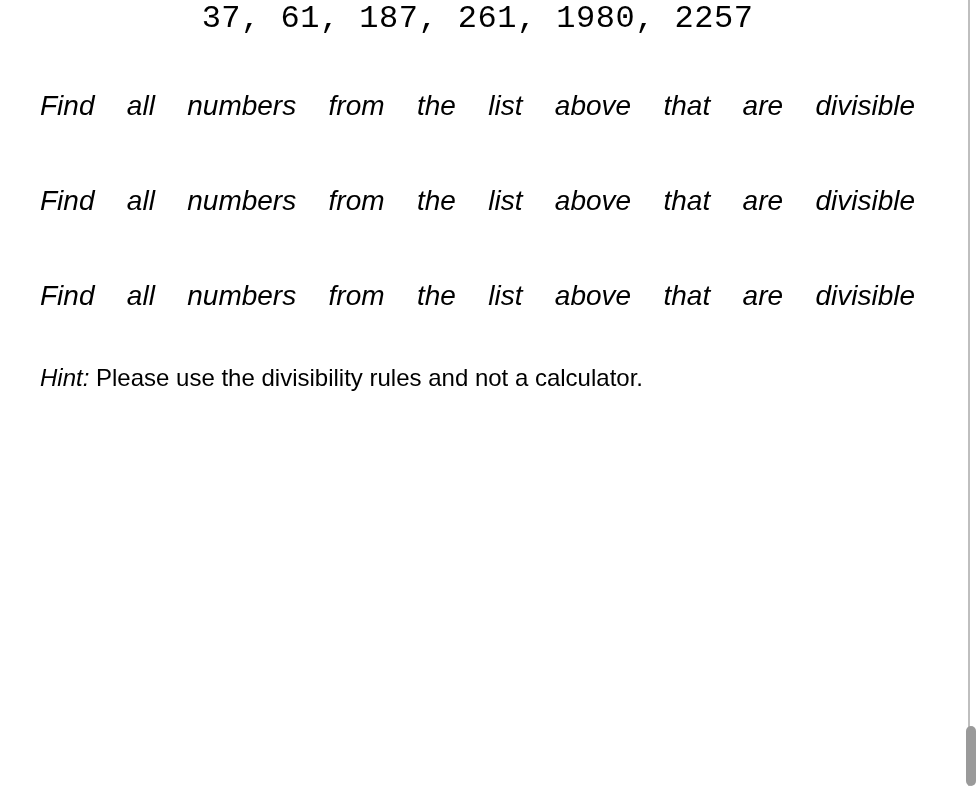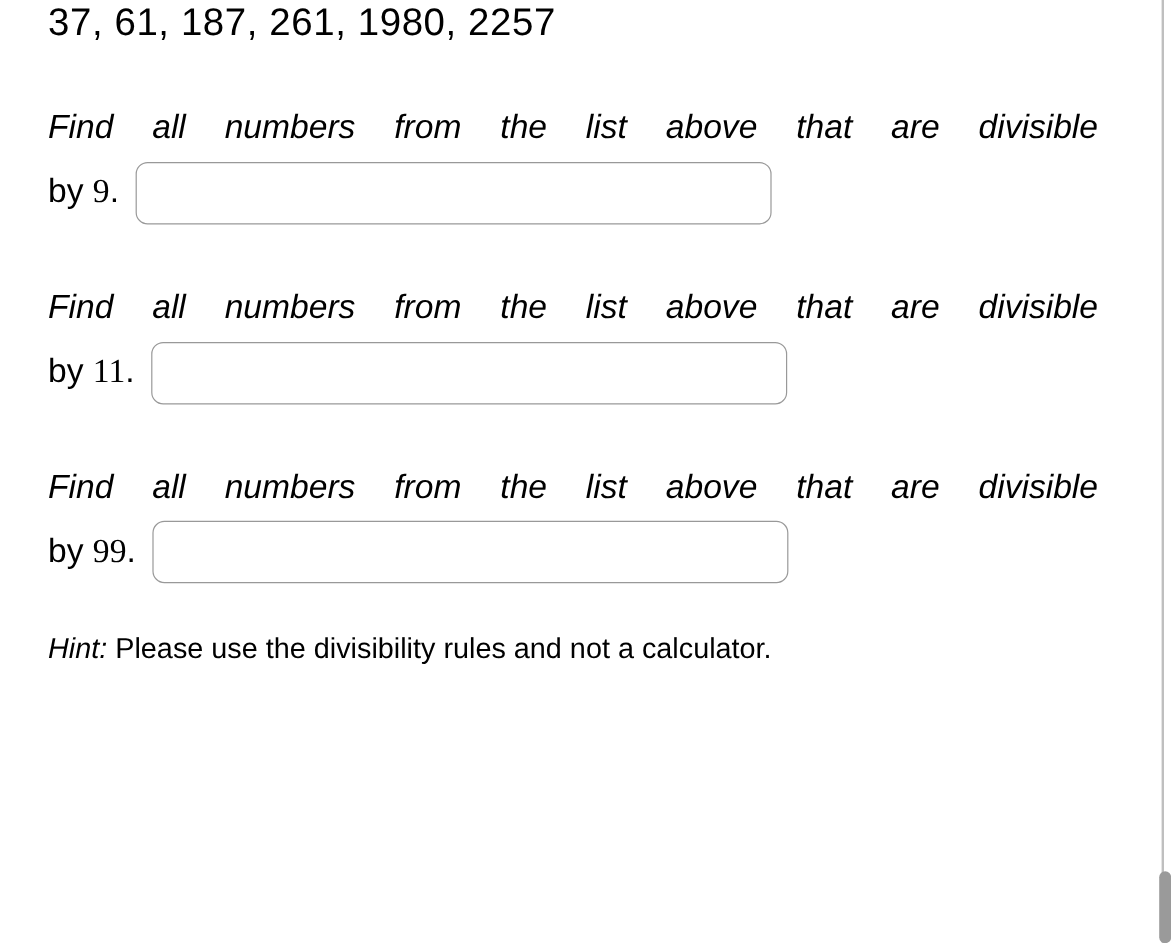--- a/index.html
+++ b/index.html
@@ -20,21 +20,22 @@
     .content {
       padding: 0 40px 20px 40px;
       width: 955px;
     }
     .intro {
       text-align: left;
       margin-bottom: 18px;
       line-height: 1.3;
     }
     .numbers {
-      font-family: Liberation Sans, sans-serif;
+      text-align: center;
+      font-family: Liberation Mono, monospace;
       font-size: 32px;
       margin-bottom: 42px;
       letter-spacing: 0.5px;
     }
     .question-block {
       margin-bottom: 42px;
       text-align: justify;
       line-height: 1.9;
     }
     .question-block:last-of-type {
@@ -97,40 +98,28 @@
 </head>
 <body>
 
 <div class="content">
 
 
   <p class="numbers">37, 61, 187, 261, 1980, 2257</p>
 
   <div class="question-block">
     <div class="justify-line"><span class="qtext">Find all numbers from the list above that are divisible</span></div>
-    <div class="normal-line">
-      <span class="qtext">by </span><span class="qtext serif-num">9</span><span class="qtext">.</span>
-      <input type="text" class="answer" value="" style="">
-    </div>
   </div>
 
   <div class="question-block">
     <div class="justify-line"><span class="qtext">Find all numbers from the list above that are divisible</span></div>
-    <div class="normal-line">
-      <span class="qtext">by </span><span class="qtext serif-num">11</span><span class="qtext">.</span>
-      <input type="text" class="answer" value="" style="">
-    </div>
   </div>
 
   <div class="question-block">
     <div class="justify-line"><span class="qtext">Find all numbers from the list above that are divisible</span></div>
-    <div class="normal-line">
-      <span class="qtext">by </span><span class="qtext serif-num">99</span><span class="qtext">.</span>
-      <input type="text" class="answer" value="" style="">
-    </div>
   </div>
 
   <p class="hint">
     <span class="hint-label">Hint:</span><span> Please use the divisibility rules and not a calculator.</span>
   </p>
 
 </div>
 
 <div class="right-border"></div>
 <div class="scrollbar-thumb"></div>

